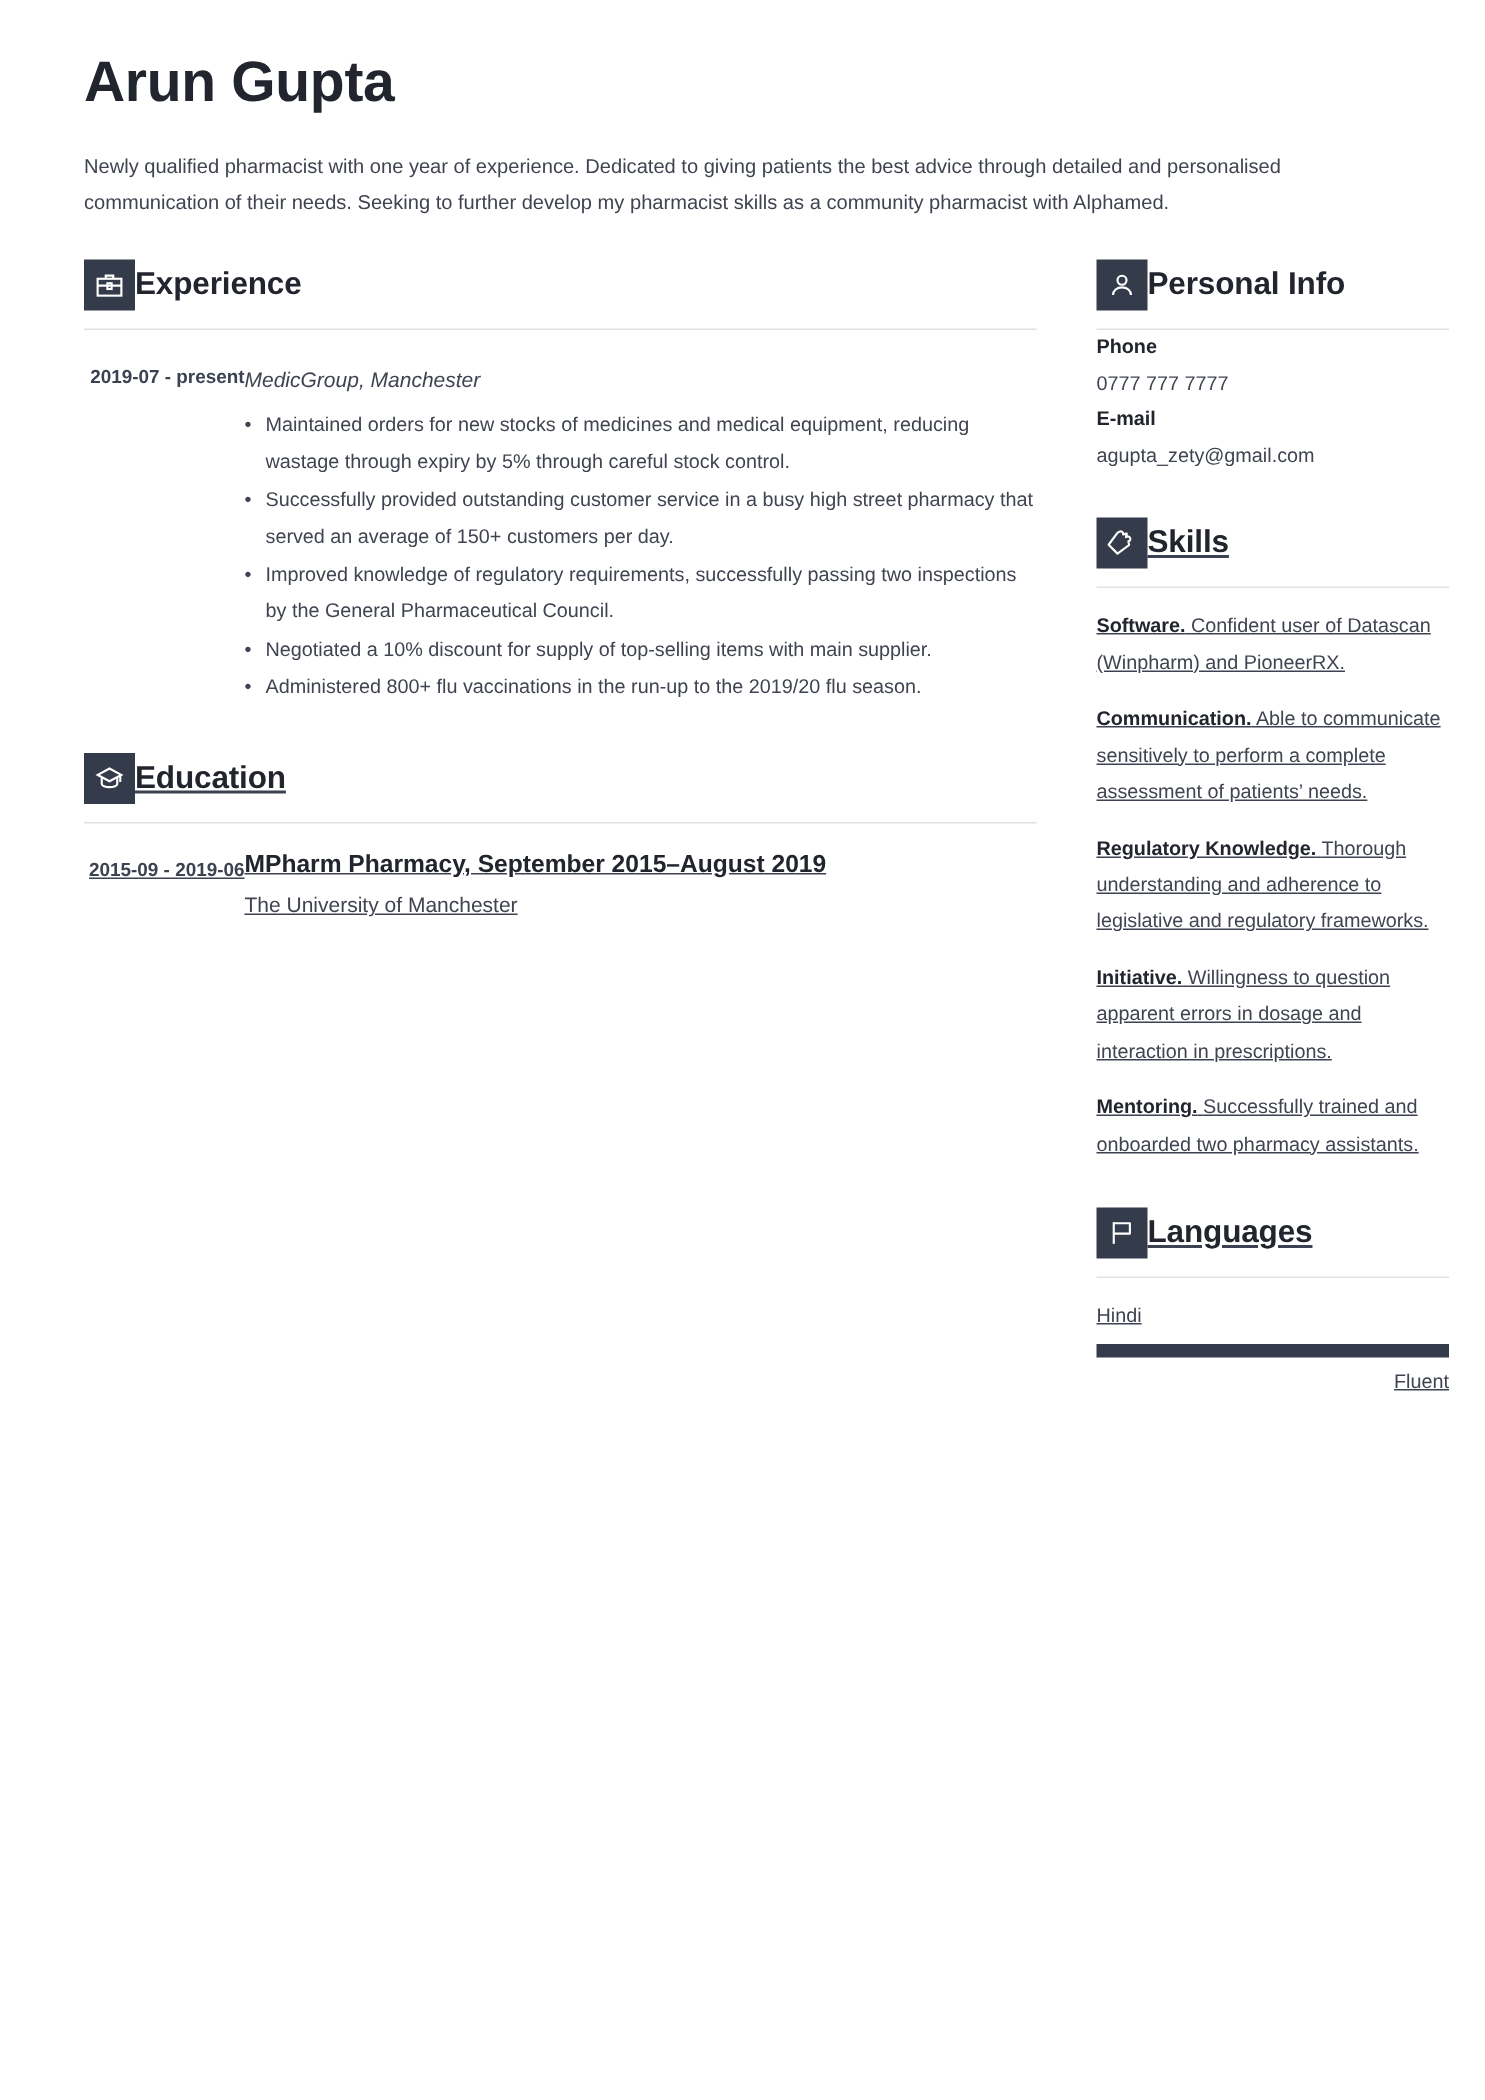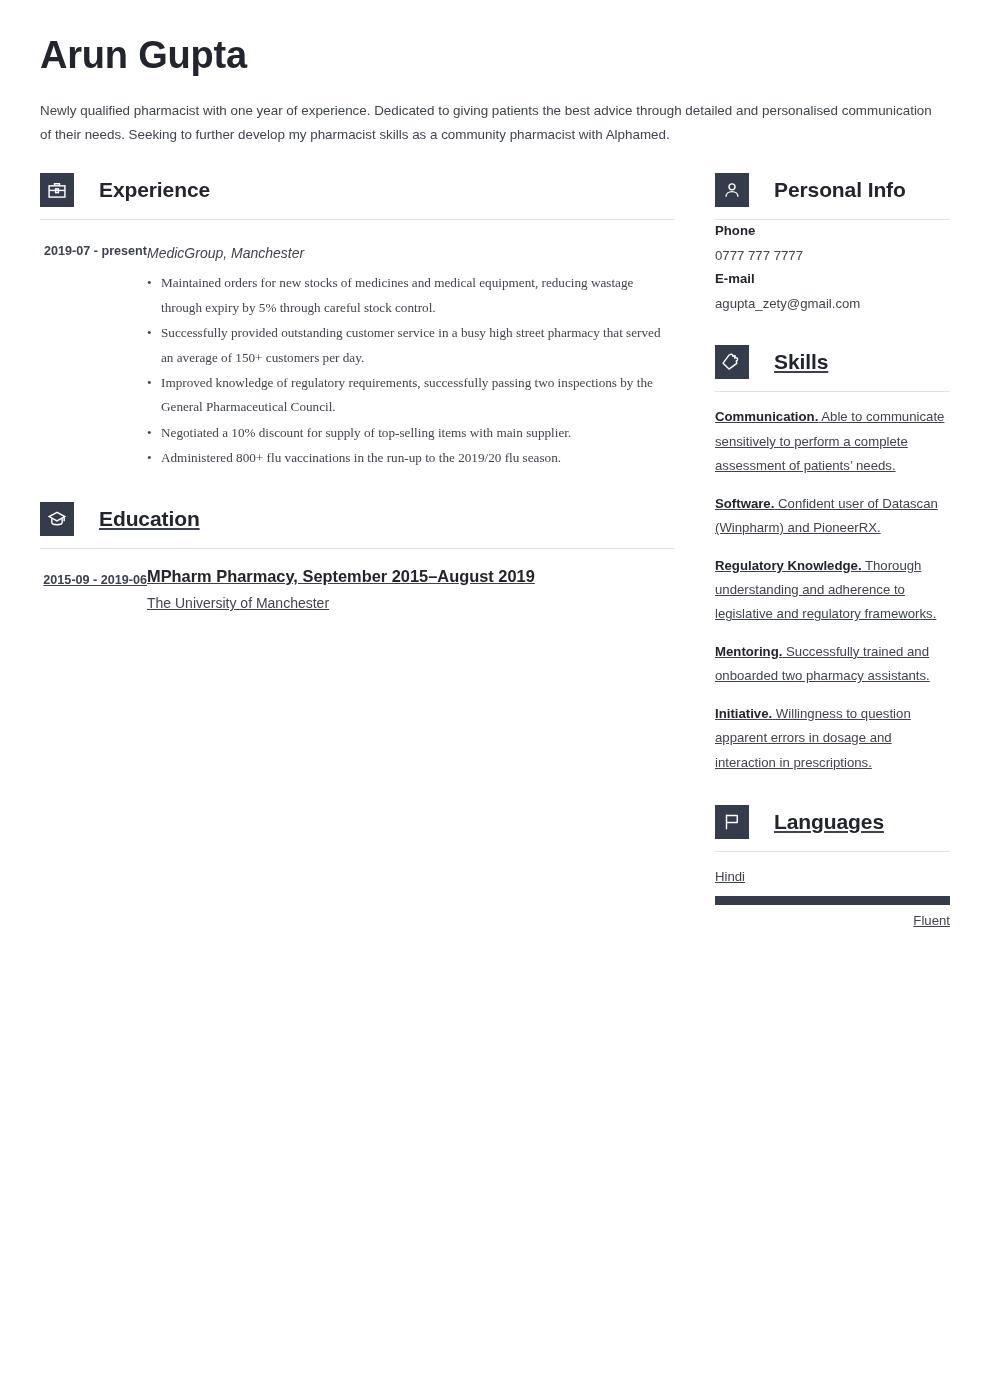--- a/index.html
+++ b/index.html
@@ -14,21 +14,21 @@
     font-family: "Liberation Sans", sans-serif;
     color: #3c4251;
     -webkit-font-smoothing: antialiased;
   }
 
   .page {
     position: relative;
     width: 990px;
     height: 1400px;
     background: #ffffff;
-    padding: 0 40px;
+    padding: 0 56px;
   }
 
   
   .header { padding-top: 34px; }
 
   .name {
     font-size: 38px;
     font-weight: bold;
     color: #22252e;
     letter-spacing: -0.2px;
@@ -59,21 +59,21 @@
   }
 
   
   .section { margin-bottom: 0; }
 
   .section + .section { margin-top: 30px; text-decoration: underline; }
 
   .sec-head {
     display: flex;
     align-items: center;
-    gap: 25px;
+    gap: 0;
   }
 
   .sec-icon {
     width: 34px;
     height: 34px;
     background: #343b4a;
     flex: 0 0 34px;
     display: flex;
     align-items: center;
     justify-content: center;
@@ -134,21 +134,20 @@
     list-style: none;
   }
 
   .bullets li {
     position: relative;
     padding-left: 14px;
     font-size: 13.2px;
     line-height: 1.85;
     color: #3f4450;
     margin-bottom: 1px;
-    font-family: Liberation Serif, serif;
   }
 
   .bullets li::before {
     content: "•";
     position: absolute;
     left: 0;
     top: 0;
     color: #3f4450;
   }
 
@@ -302,38 +301,38 @@
           <span class="sec-icon">
             <svg width="20" height="20" viewBox="0 0 24 24" fill="none" stroke="#ffffff" stroke-width="1.7" stroke-linejoin="round">
               <path d="M9.6 3.2a2 2 0 0 1 3.3 1.9l2.9-.6-.6 2.9a2 2 0 1 1 1.9 3.3l.6 2.9-9.3 6.9-7.1-7.1 6.9-9.3a2 2 0 0 1 1.4-.9z"></path>
             </svg>
           </span>
           <span class="sec-title">Skills</span>
         </div>
         <div class="sec-rule"></div>
 
         <p class="skill">
+          <b>Software.</b>
+          <span>Confident user of Datascan (Winpharm) and PioneerRX.</span>
+        </p>
+        <p class="skill">
           <b>Communication.</b>
           <span>Able to communicate sensitively to perform a complete assessment of patients’ needs.</span>
         </p>
         <p class="skill">
-          <b>Software.</b>
-          <span>Confident user of Datascan (Winpharm) and PioneerRX.</span>
-        </p>
-        <p class="skill">
           <b>Regulatory Knowledge.</b>
           <span>Thorough understanding and adherence to legislative and regulatory frameworks.</span>
         </p>
         <p class="skill">
+          <b>Initiative.</b>
+          <span>Willingness to question apparent errors in dosage and interaction in prescriptions.</span>
+        </p>
+        <p class="skill">
           <b>Mentoring.</b>
           <span>Successfully trained and onboarded two pharmacy assistants.</span>
-        </p>
-        <p class="skill">
-          <b>Initiative.</b>
-          <span>Willingness to question apparent errors in dosage and interaction in prescriptions.</span>
         </p>
       </div>
 
       <div class="section">
         <div class="sec-head">
           <span class="sec-icon">
             <svg width="20" height="20" viewBox="0 0 24 24" fill="none" stroke="#ffffff" stroke-width="1.7" stroke-linejoin="round">
               <path d="M5.4 3.3v17.4"></path>
               <path d="M5.4 4.2h12.9v8.3H5.4"></path>
             </svg>

